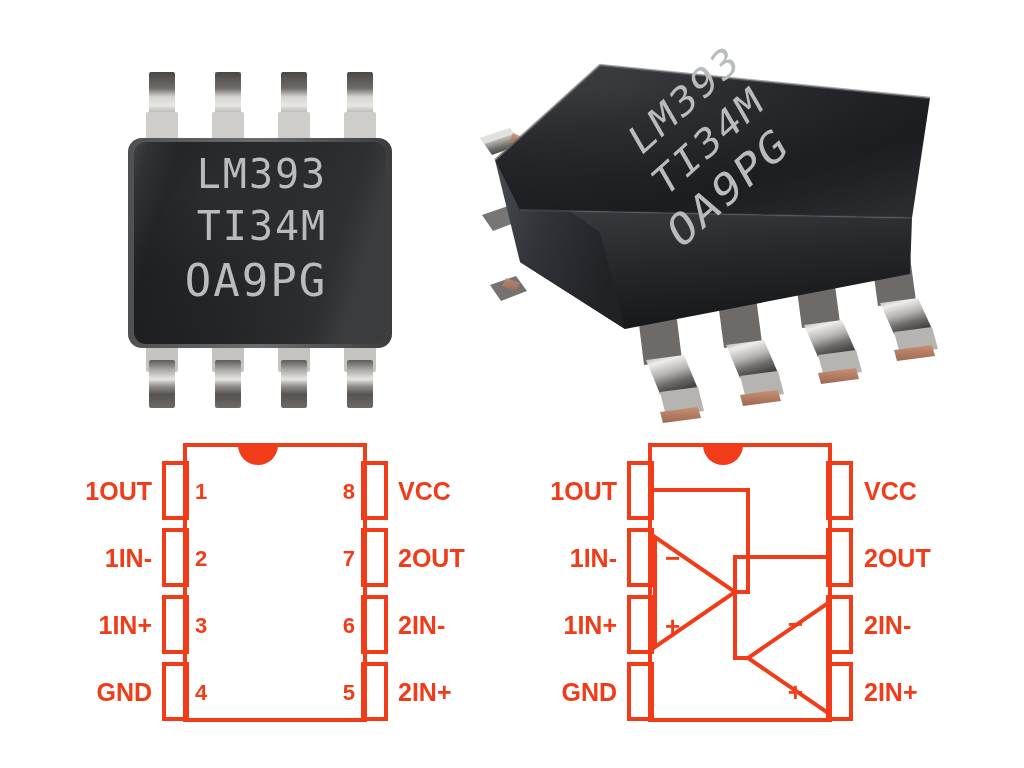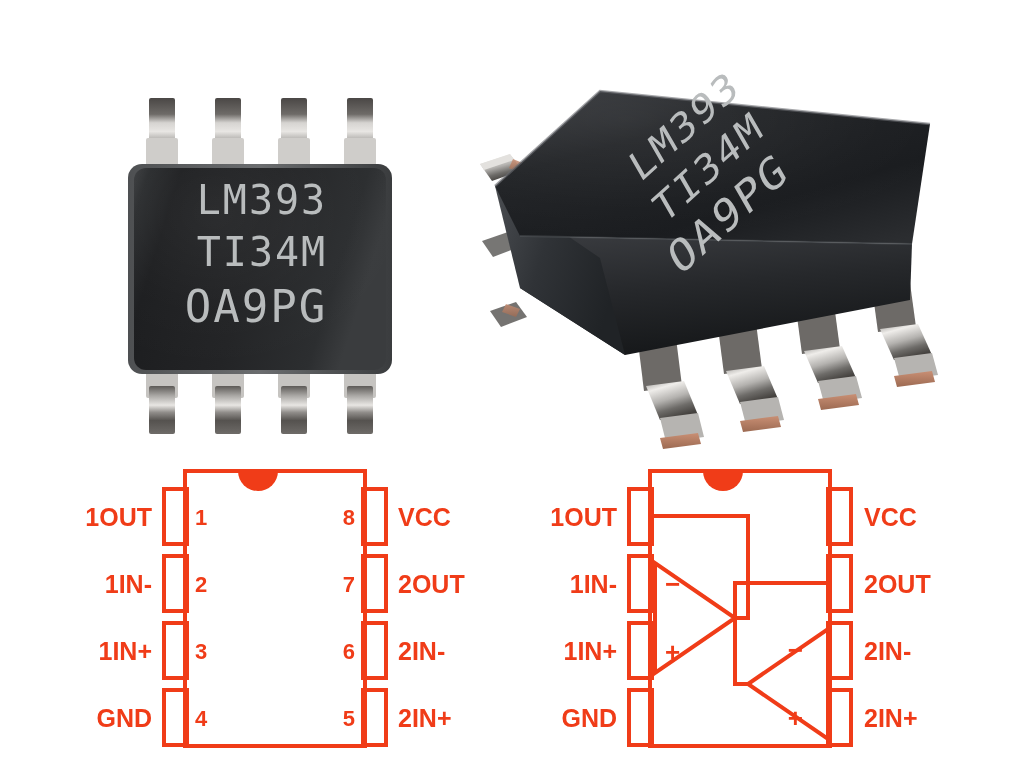--- a/index.html
+++ b/index.html
@@ -14,21 +14,20 @@
     position: relative;
     overflow: hidden;
     font-family: "Liberation Sans", sans-serif;
     -webkit-font-smoothing: antialiased;
   }
   .stage {
     position: absolute;
     left: 0; top: 0;
     width: 1024px;
     height: 556px;
-    margin-top: 26px;
   }
   .panel { position: absolute; }
 
   
   #photo-top-view   { left: 100px; top: 60px;  width: 320px; height: 360px; }
   #photo-angle-view { left: 460px; top: 40px;  width: 500px; height: 390px; }
 
   
   #pinout-basic   { left: 40px;  top: 425px; width: 470px; height: 320px; }
   #pinout-func    { left: 520px; top: 425px; width: 480px; height: 320px; }

